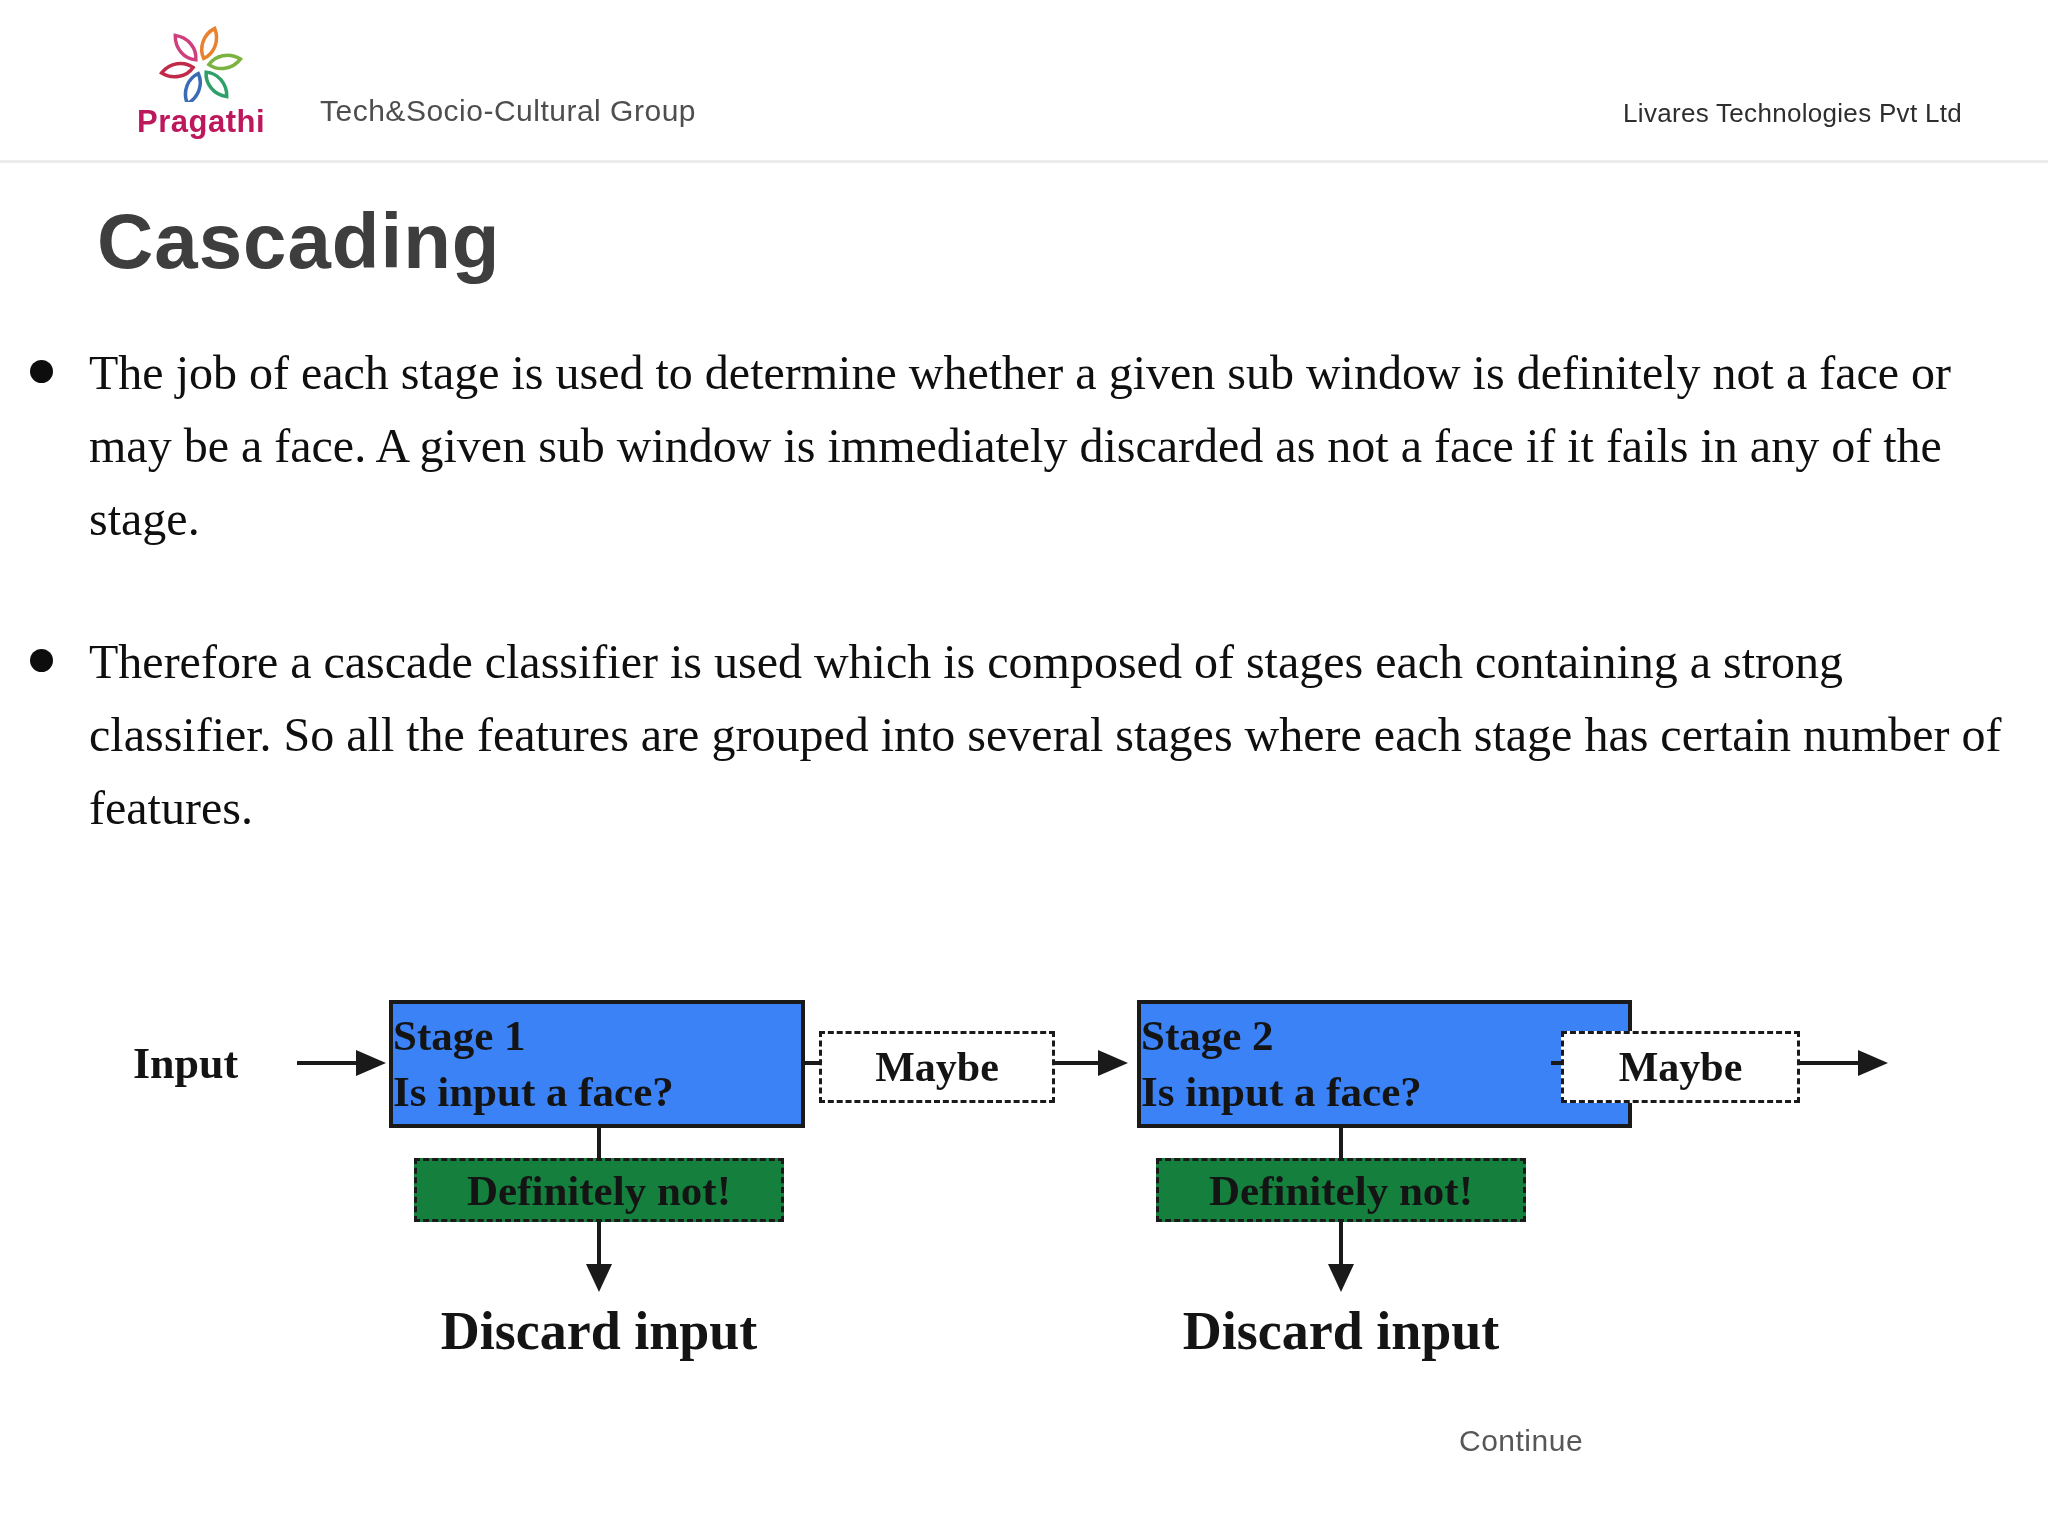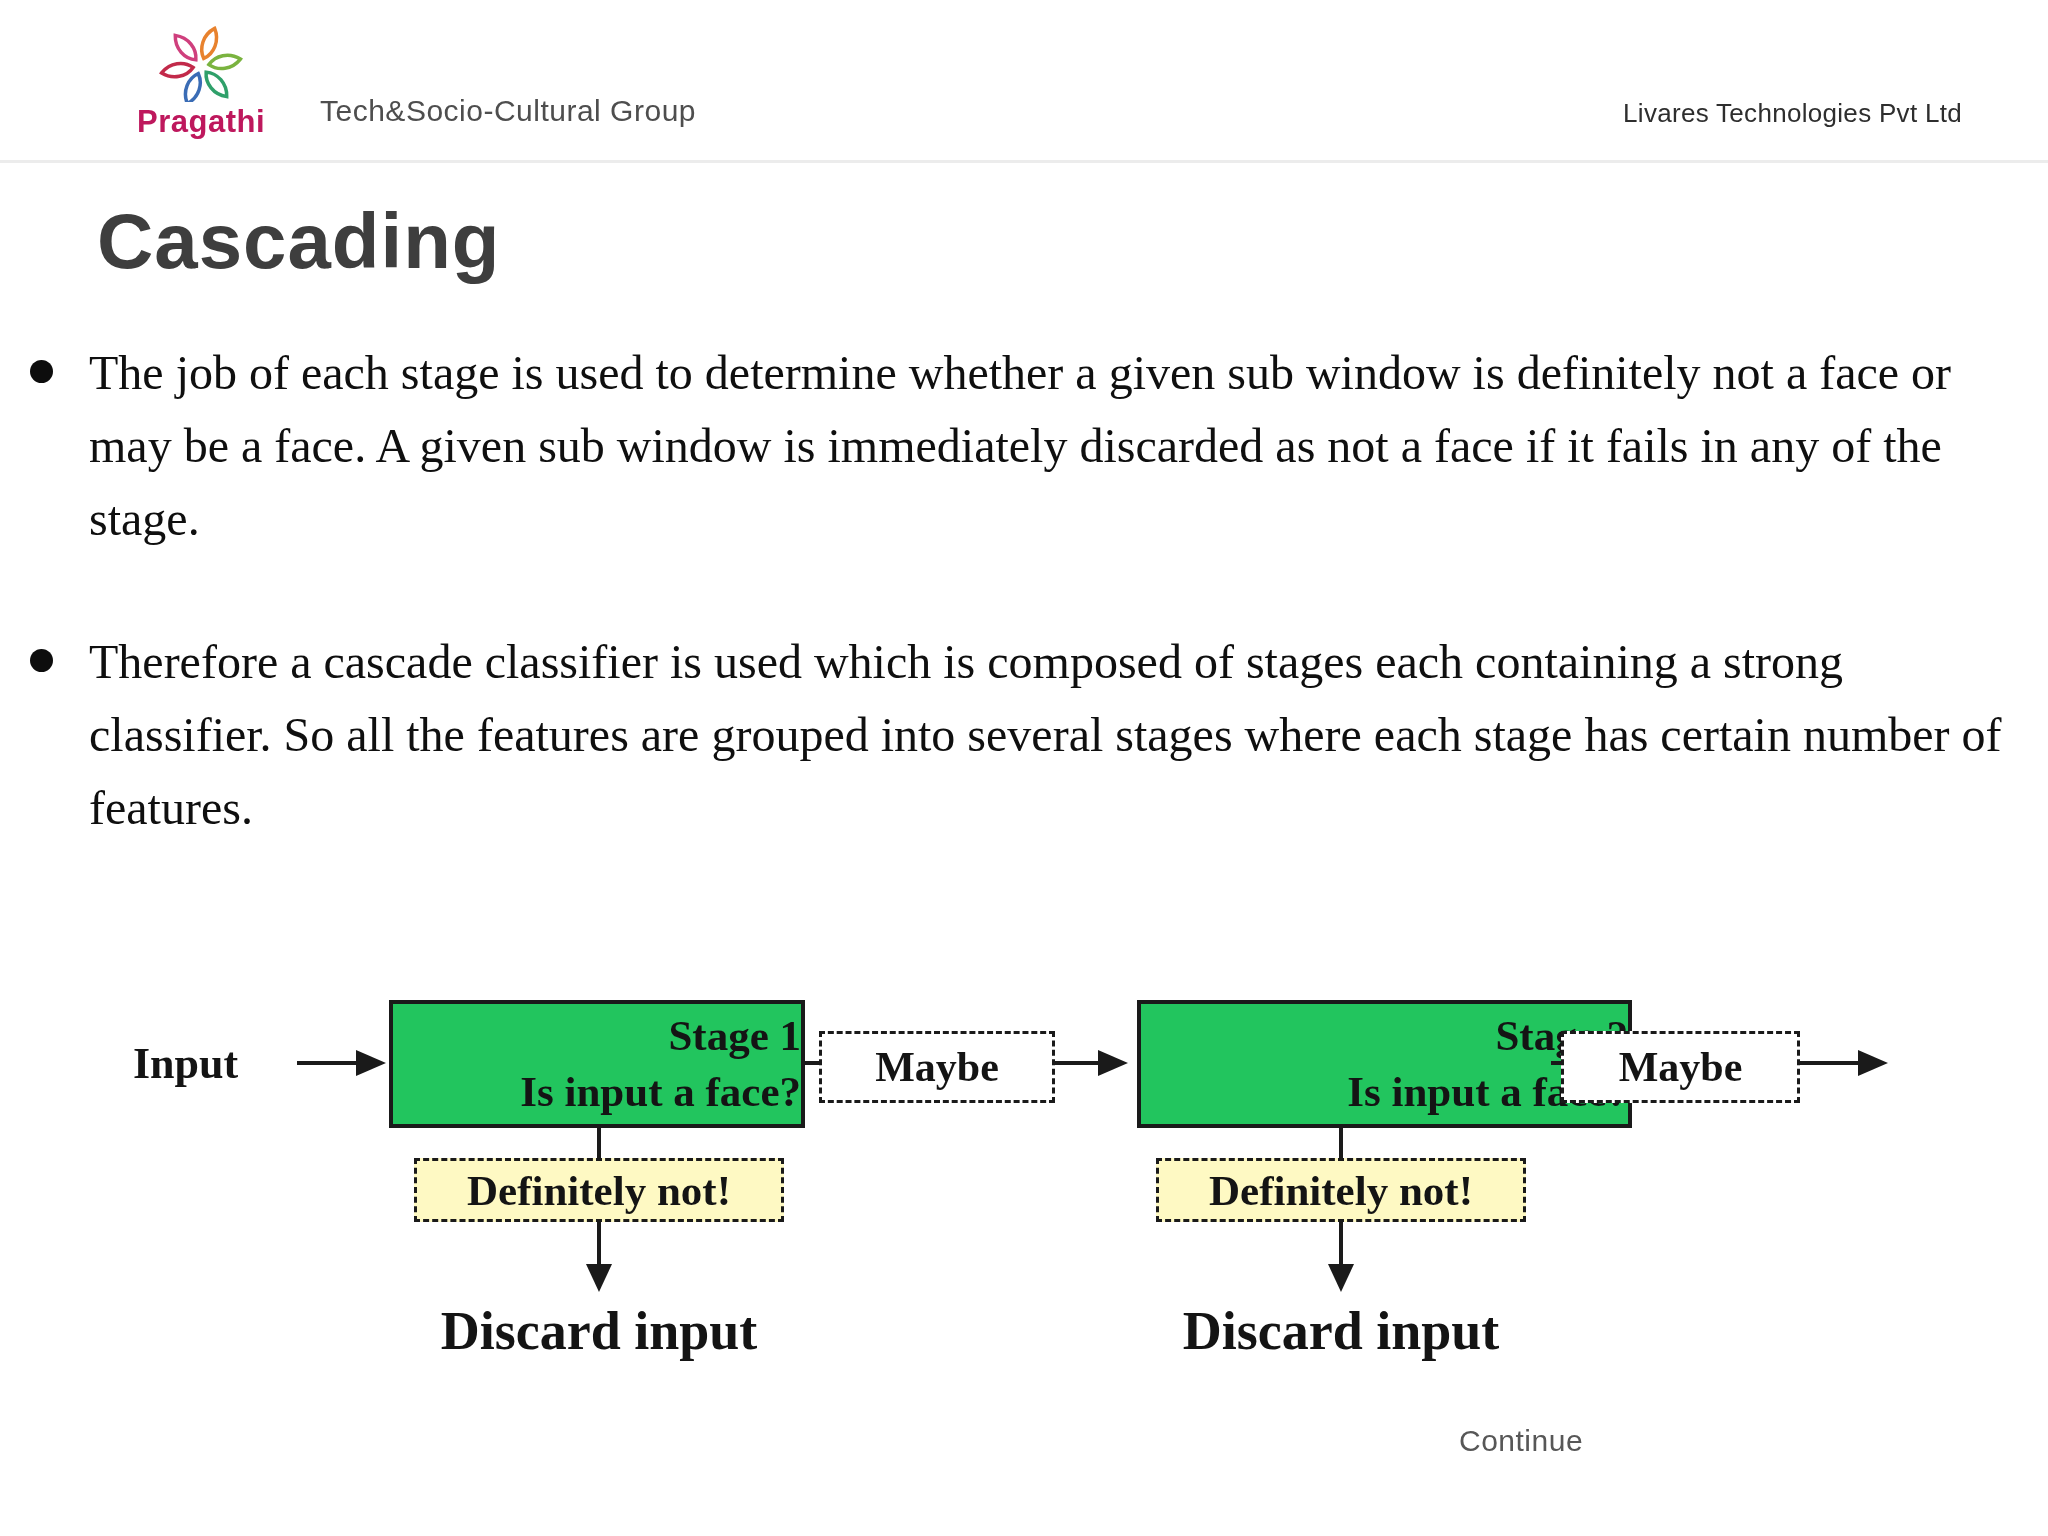--- a/index.html
+++ b/index.html
@@ -55,31 +55,31 @@
     border-top:13px solid transparent;border-bottom:13px solid transparent;
     border-left:30px solid #1a1a1a;
   }
   .head-down{
     position:absolute;width:0;height:0;
     border-left:13px solid transparent;border-right:13px solid transparent;
     border-top:28px solid #1a1a1a;
   }
   .stage-box{
     position:absolute;top:1000px;height:128px;border:4px solid #1a1a1a;
-    background:#22c55e;display:flex;flex-direction:column;align-items:flex-end;
+    background:#3b82f6;display:flex;flex-direction:column;align-items:flex-start;
     justify-content:center;text-align:center;font-size:43px;line-height:56px;
   }
   .maybe-box{
     position:absolute;top:1031px;height:72px;border:3px dashed #1a1a1a;
     background:#fff;display:flex;align-items:center;justify-content:center;
     font-size:42px;
   }
   .defnot-box{
     position:absolute;top:1158px;height:64px;border:3px dashed #1a1a1a;
-    background:#fef9c3;display:flex;align-items:center;justify-content:center;
+    background:#15803d;display:flex;align-items:center;justify-content:center;
     font-size:43px;
   }
   .discard-label{
     position:absolute;top:1300px;width:400px;text-align:center;font-size:54px;
   }
   
   .continue-link{
     position:absolute;left:1459px;top:1424px;font-size:30px;color:#575757;
     letter-spacing:.5px;cursor:pointer;pointer-events:auto;
   }

